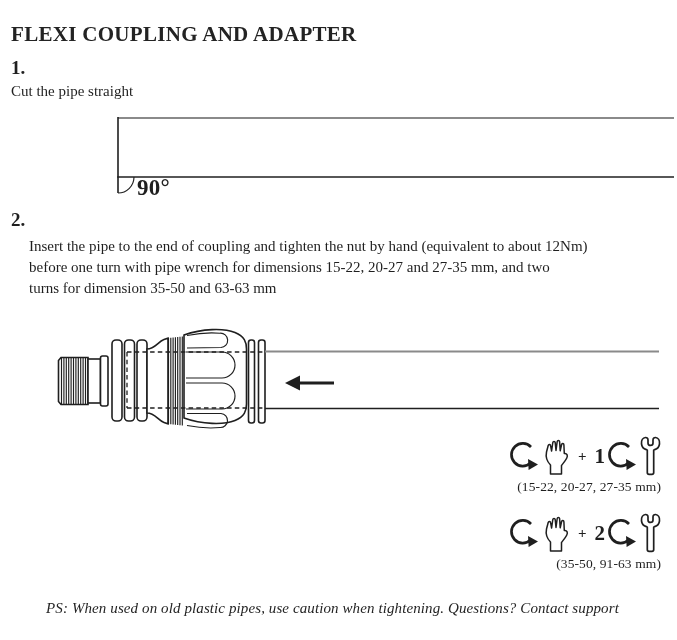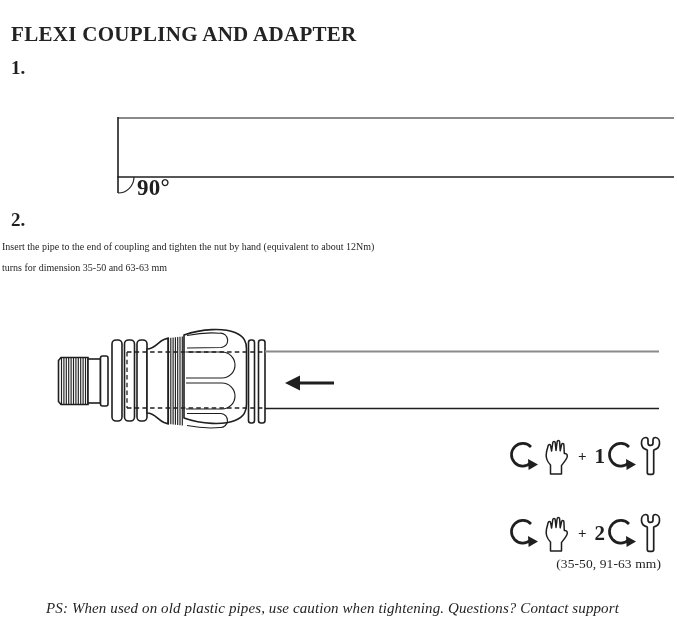--- a/index.html
+++ b/index.html
@@ -14,21 +14,21 @@
     margin:0 auto;
   }
   .title{
     position:absolute;left:11px;top:8px;font-size:21px;font-weight:800;
     letter-spacing:.3px;color:#232323;white-space:nowrap;
   }
   .step-num{position:absolute;left:11px;font-size:19px;font-weight:800;}
   .step-num.n1{top:57px;}
   .step-num.n2{top:209px;}
   .step-text{position:absolute;left:11px;top:83px;font-size:15px;}
-  .para{position:absolute;left:2px;top:236px;font-size:10px;line-height:21px;width:640px;}
+  .para{position:absolute;left:29px;top:236px;font-size:15px;line-height:21px;width:640px;}
   .fig{position:absolute;left:0;display:block;}
   .fig1{top:105px;}
   .fig2{top:315px;}
   .angle{position:absolute;left:137px;top:175px;font-size:23px;font-weight:600;letter-spacing:.3px;}
   
   .fig path,.fig line,.fig rect{stroke:var(--ink);fill:none;stroke-width:1.6;}
   .fig .thin{stroke-width:1.15;}
   .fig .fill{fill:#fff;}
   .fig .gray{stroke:var(--gray);stroke-width:2.2;}
   .fig .solid{fill:var(--ink);stroke:none;}
@@ -52,32 +52,34 @@
   }
 </style>
 </head>
 <body>
 
 <div class="page">
 
   <h1 class="title">FLEXI COUPLING AND ADAPTER</h1>
 
   <div class="step-num n1">1.</div>
+  <div class="step-text">Cut the pipe straight</div>
 
   <svg class="fig fig1" width="677" height="100" viewBox="0 0 677 100">
     <line class="gray" x1="118" y1="13" x2="674" y2="13"></line>
     <line x1="117.2" y1="72" x2="674" y2="72"></line>
     <line x1="118" y1="12" x2="118" y2="88"></line>
     <path class="thin" d="M118,88 A16,16 0 0 0 134,72"></path>
   </svg>
   <div class="angle">90°</div>
 
   <div class="step-num n2">2.</div>
   <div class="para">
     <div>Insert the pipe to the end of coupling and tighten the nut by hand (equivalent to about 12Nm)</div>
+    <div>before one turn with pipe wrench for dimensions 15-22, 20-27 and 27-35 mm, and two</div>
     <div>turns for dimension 35-50 and 63-63 mm</div>
   </div>
 
   <svg class="fig fig2" width="677" height="130" viewBox="0 0 677 130">
 
     <g>
       <path class="fill" d="M88,42.5 L61,42.5 L58.5,45.5 L58.5,86.5 L61,89.5 L88,89.5 Z"></path>
       <path class="thin" d="M61.5 43V89M63.9 43V89M66.3 43V89M68.7 43V89M71.1 43V89M73.5 43V89M75.9 43V89M78.3 43V89M80.7 43V89M83.1 43V89M85.5 43V89"></path>
       <rect class="fill" x="88" y="44" width="12.5" height="44"></rect>
       <rect class="fill" x="100.5" y="41" width="7.5" height="50" rx="2"></rect>
@@ -133,20 +135,21 @@
       <span class="plus">+</span>
       <span class="count">1</span>
       <svg class="ic" width="31" height="34" viewBox="0 0 31 34">
         <path class="arc" d="M22,8 A11.3,11.3 0 1 0 21.5,24"></path>
         <polygon class="head" points="29,25.5 19,20 19.6,31"></polygon>
       </svg>
       <svg class="ic" width="21" height="40" viewBox="0 0 21 40">
         <path class="outline" stroke-width="1.7" d="M5.5,1.5 C2.8,1.8 1.2,4.6 1.5,7.8 C1.8,10.8 3.6,12.8 6.3,13.6 L7.3,14.2 L7.3,36.5 C7.3,37.6 8,38.3 9.1,38.3 L11.9,38.3 C13,38.3 13.7,37.6 13.7,36.5 L13.7,14.2 L14.7,13.6 C17.4,12.8 19.2,10.8 19.5,7.8 C19.8,4.6 18.2,1.8 15.5,1.5 C14,1.4 13,2.4 13,3.9 L13,7 C13,8.6 12.2,9.4 10.5,9.4 C8.8,9.4 8,8.6 8,7 L8,3.9 C8,2.4 7,1.4 5.5,1.5 Z"></path>
       </svg>
     </div>
+    <div class="turn-caption">(15-22, 20-27, 27-35 mm)</div>
   </div>
 
   <div class="turn-group g2">
     <div class="turn-icons">
       <svg class="ic" width="31" height="34" viewBox="0 0 31 34">
         <path class="arc" d="M22,8 A11.3,11.3 0 1 0 21.5,24"></path>
         <polygon class="head" points="29,25.5 19,20 19.6,31"></polygon>
       </svg>
       <svg class="ic" width="27" height="37" viewBox="0 0 27 37">
         <path class="outline" stroke-width="1.5" d="M8.5,36 L8.5,27 C5.5,24 3.5,19 4.5,14 L6.2,7.5 C6.6,6 8.4,6.2 8.6,7.7 L9.6,13 L10.8,4.5 C11,3 13,3 13.2,4.5 L14,12.5 L15.2,3.5 C15.4,2 17.4,2 17.6,3.5 L18.2,12.8 L19.6,6.5 C19.9,5 21.8,5.3 21.9,6.8 L22.3,15.5 C25,15 26,17.5 24.8,20 C23.5,22.7 21,25.5 19.5,27.5 L19.5,36 Z"></path>

